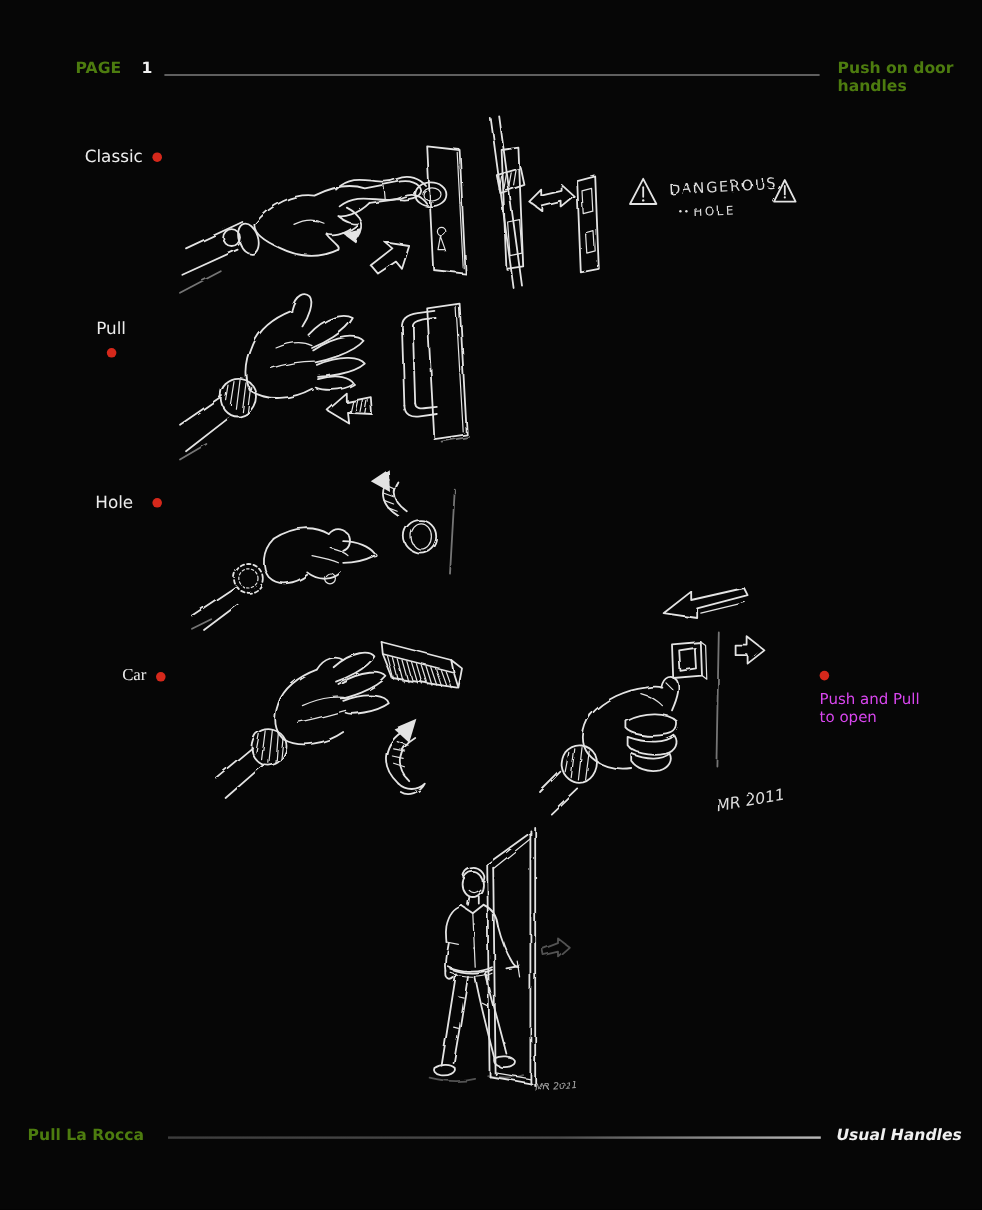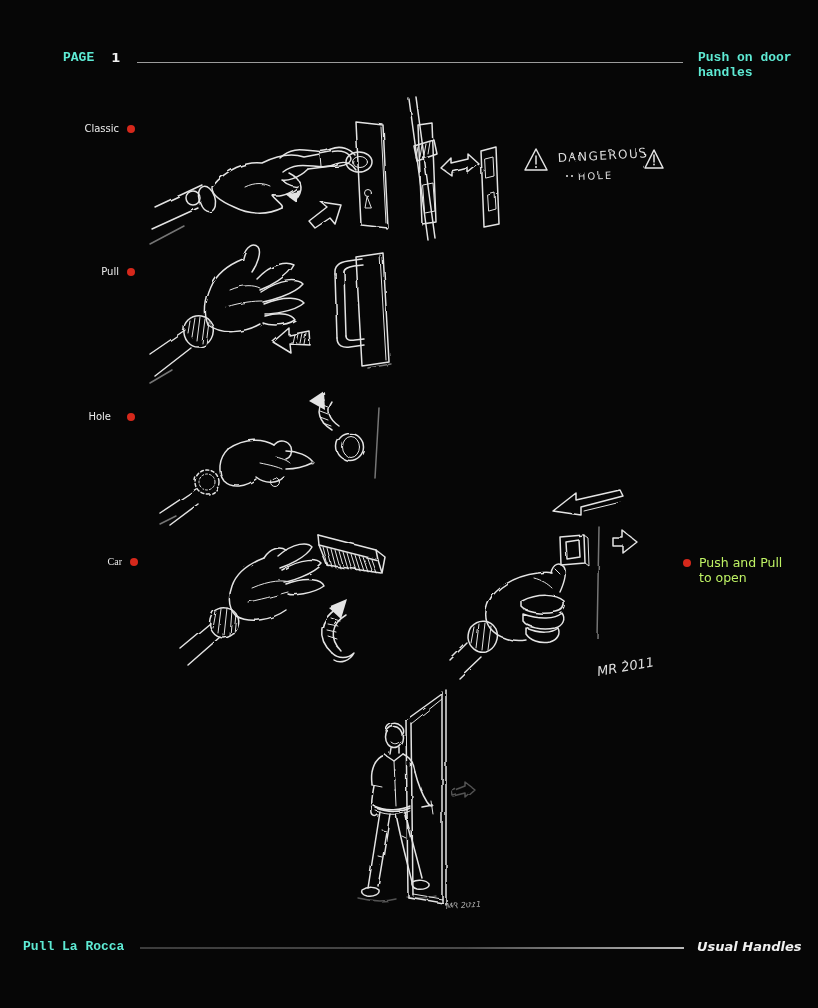--- a/index.html
+++ b/index.html
@@ -1,27 +1,27 @@
 <!DOCTYPE html>
 <html><head>
 <meta charset="utf-8">
 <style>
   html,body{margin:0;padding:0;background:#060606;}
   .page{position:relative;width:818px;height:1008px;background:#060606;overflow:hidden;
         font-family:"DejaVu Sans","Liberation Sans",sans-serif;}
   .abs{position:absolute;}
-  .red{color:#5eead4;font-family:Liberation Mono, monospace;}
+  .red{color:#4d7c0f;}
   .white{color:#f0f0f0;}
   .b{font-weight:bold;}
   .fs13{font-size:13px;line-height:15px;}
   .rule{position:absolute;height:1px;background:#9b9b9b;}
   .rule-footer{position:absolute;height:2px;background:linear-gradient(90deg,#3c3c3c 0%,#4a4a4a 60%,#b9b9b9 100%);}
-  .row-label{position:absolute;display:flex;align-items:center;gap:8px;font-size:10px;color:#ececec;}
+  .row-label{position:absolute;display:flex;align-items:center;gap:8px;font-size:14px;color:#ececec;}
   .dot{width:8px;height:8px;border-radius:50%;background:#d5281b;flex:0 0 auto;}
-  .pushpull{position:absolute;display:flex;gap:8px;font-size:12.5px;line-height:15px;color:#bef264;}
+  .pushpull{position:absolute;display:flex;gap:8px;font-size:12.5px;line-height:15px;color:#d946ef;flex-direction:column;}
   .pushpull .dot{margin-top:4px;}
   svg.sketch{position:absolute;overflow:visible;}
   .sk{stroke:#e3e3e3;fill:none;stroke-width:1.5;stroke-linecap:round;stroke-linejoin:round;}
   .thin{stroke-width:1;}
   .faint{stroke-opacity:.5;}
   .vfaint{stroke-opacity:.35;}
   .fillp{fill:#e3e3e3;stroke:none;}
   text.hw{fill:#dedede;font-family:"DejaVu Sans","Liberation Sans",sans-serif;stroke:none;}
 </style>
 </head>
@@ -45,21 +45,21 @@
   <div class="rule" style="left:137px;top:62px;width:546px;"></div>
   <div class="abs b fs13 red" style="left:698px;top:50px;">
     <div>Push on door</div>
     <div>handles</div>
   </div>
 
   <div class="row-label" style="right:683px;top:123px;">
     <span>Classic</span>
     <span class="dot"></span>
   </div>
-  <div class="row-label" style="right:683px;top:266px;">
+  <div class="row-label" style="right:713px;top:266px;flex-direction:column;">
     <span>Pull</span>
     <span class="dot"></span>
   </div>
   <div class="row-label" style="right:683px;top:411px;gap:16px;">
     <span>Hole</span>
     <span class="dot"></span>
   </div>
   <div class="row-label" style="right:680px;top:556px;font-family:Liberation Serif, serif;">
     <span>Car</span>
     <span class="dot"></span>

